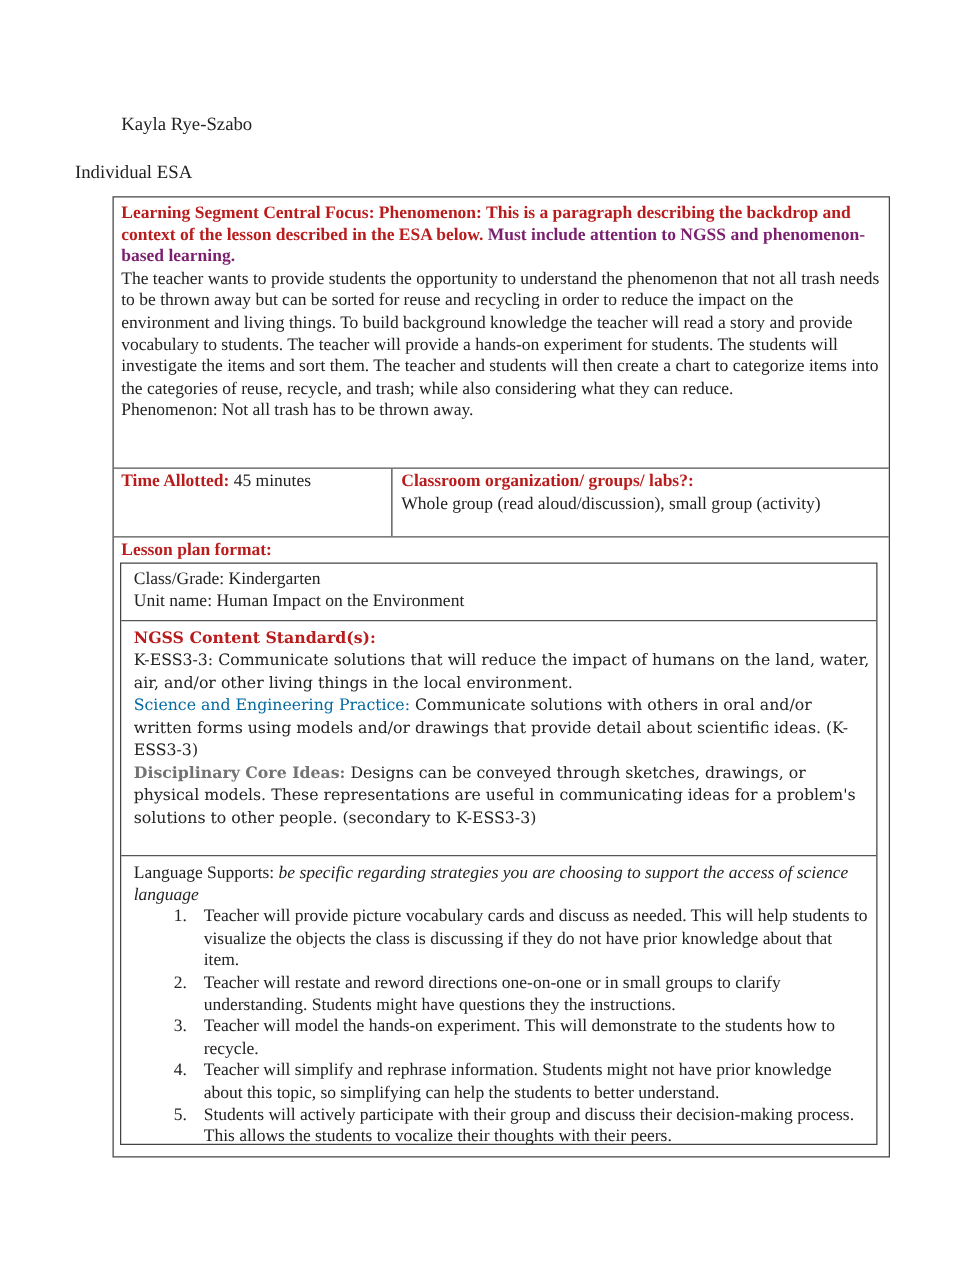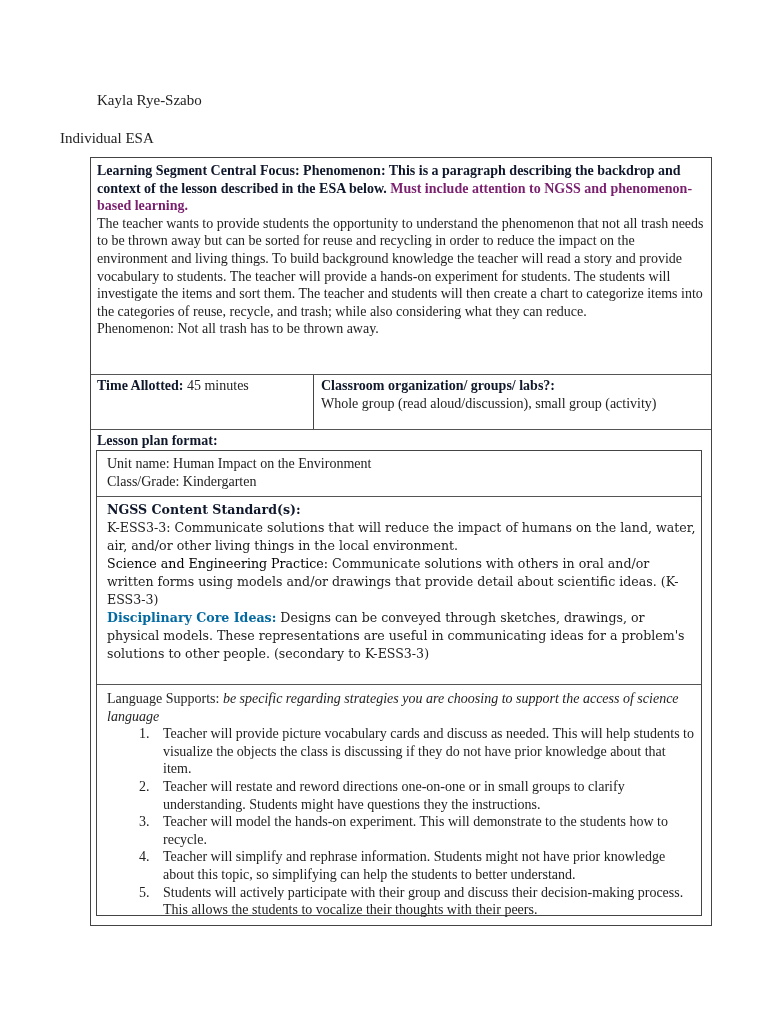--- a/index.html
+++ b/index.html
@@ -9,25 +9,25 @@
     color: #222222;
     font-size: 14px;
     line-height: 17.6px;
   }
   .author { position: absolute; left: 97px; top: 92px; font-size: 15px; }
   .doc-title { position: absolute; left: 0; width: 768px; top: 130px; text-align: left; font-size: 15px; padding-left: 60px; box-sizing: border-box; }
   .outer {
     position: absolute; left: 90px; top: 157px; width: 622px; height: 769px;
     border: 1px solid #444; box-sizing: border-box;
   }
-  .blue { color: #0f172a; font-weight: bold; }
+  .blue { color: #b91c1c; font-weight: bold; }
   .purple { color: #7a1f6e; font-weight: bold; }
   .bold { font-weight: normal; }
-  .sep-blue { color: #000000; }
-  .orange { color: #0369a1; font-weight: bold; }
+  .sep-blue { color: #0369a1; }
+  .orange { color: #737373; font-weight: bold; }
   .sec1 { position: absolute; left: 6px; top: 4px; width: 610px; }
   .hline { position: absolute; left: 0; width: 620px; border-top: 1px solid #555; }
   .row2-left { position: absolute; left: 6px; top: 219px; width: 210px; }
   .vline { position: absolute; left: 222px; top: 217px; height: 54px; border-left: 1px solid #444; }
   .row2-right { position: absolute; left: 230px; top: 219px; width: 380px; }
   .lpf { position: absolute; left: 6px; top: 274px; }
   .inner {
     position: absolute; left: 5px; top: 292px; width: 606px; height: 466px;
     border: 1px solid #444; box-sizing: border-box;
   }
@@ -62,22 +62,22 @@
     <div class="blue">Classroom organization/ groups/ labs?:</div>
     <div>Whole group (read aloud/discussion), small group (activity)</div>
   </div>
 
   <div class="hline" style="top:271px;"></div>
 
   <div class="lpf blue">Lesson plan format:</div>
 
   <div class="inner">
     <div class="in-sec" style="top:4px;">
+      <div><span class="bold">Class/Grade:</span><span> Kindergarten</span></div>
       <div><span class="bold">Unit name:</span><span> Human Impact on the Environment</span></div>
-      <div><span class="bold">Class/Grade:</span><span> Kindergarten</span></div>
     </div>
 
     <div class="in-line" style="top:45px;"></div>
 
     <div class="in-sec ngss" style="top:50px;">
       <div class="blue">NGSS Content Standard(s):</div>
       <div><span class="bold">K-ESS3-3:</span><span> Communicate solutions that will reduce the impact of humans on the land, water, air, and/or other living things in the local environment.</span></div>
       <div><span class="sep-blue">Science and Engineering Practice:</span><span> Communicate solutions with others in oral and/or written forms using models and/or drawings that provide detail about scientific ideas. (K-ESS3-3)</span></div>
       <div><span class="orange">Disciplinary Core Ideas:</span><span class="bold"> Designs can be conveyed through sketches, drawings, or physical models. These representations are useful in communicating ideas for a problem's solutions to other people. (secondary to K-ESS3-3)</span></div>
     </div>

